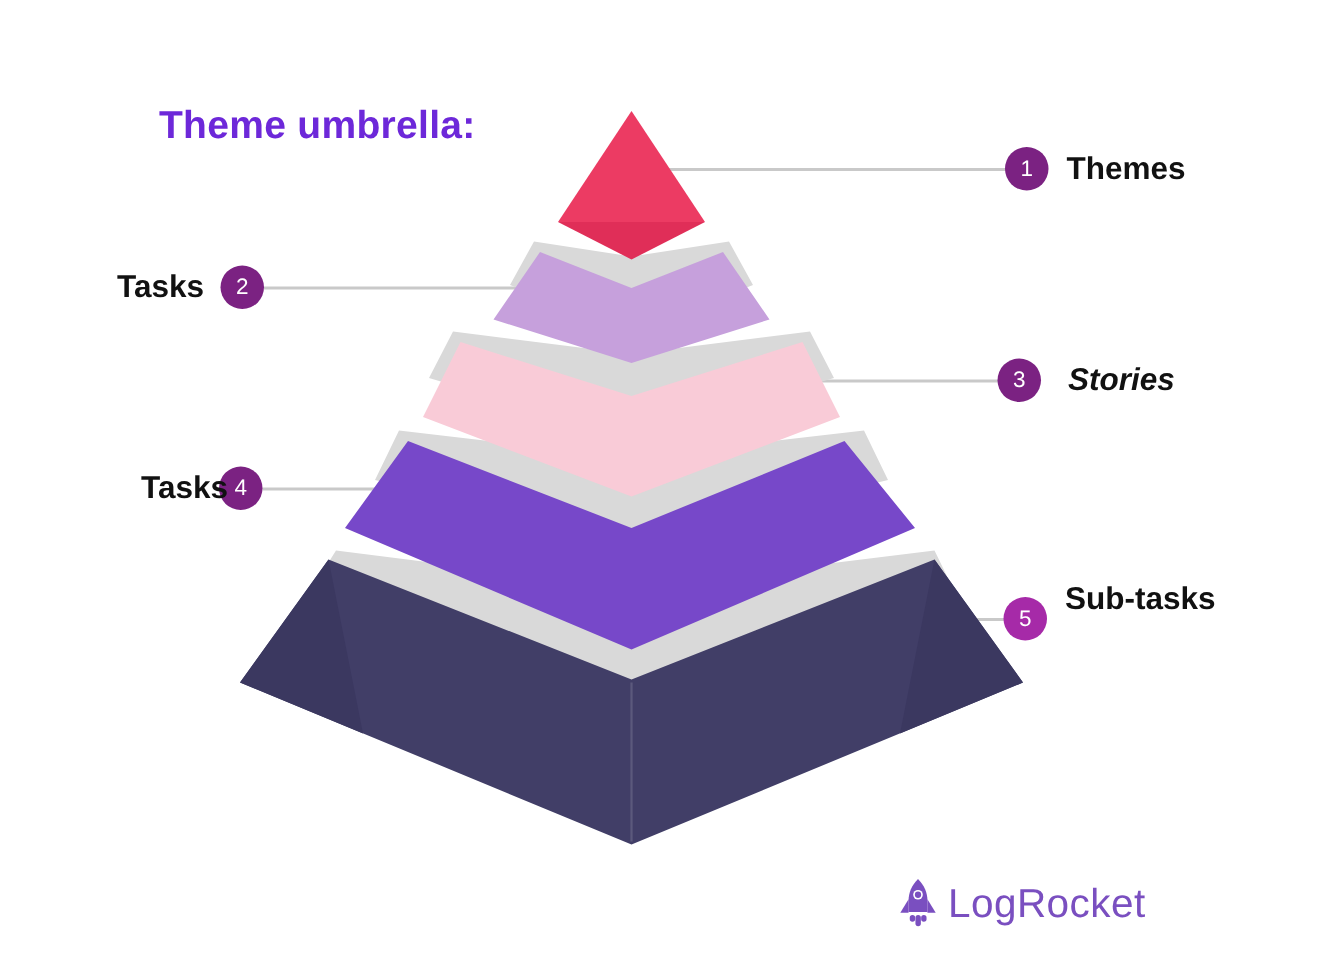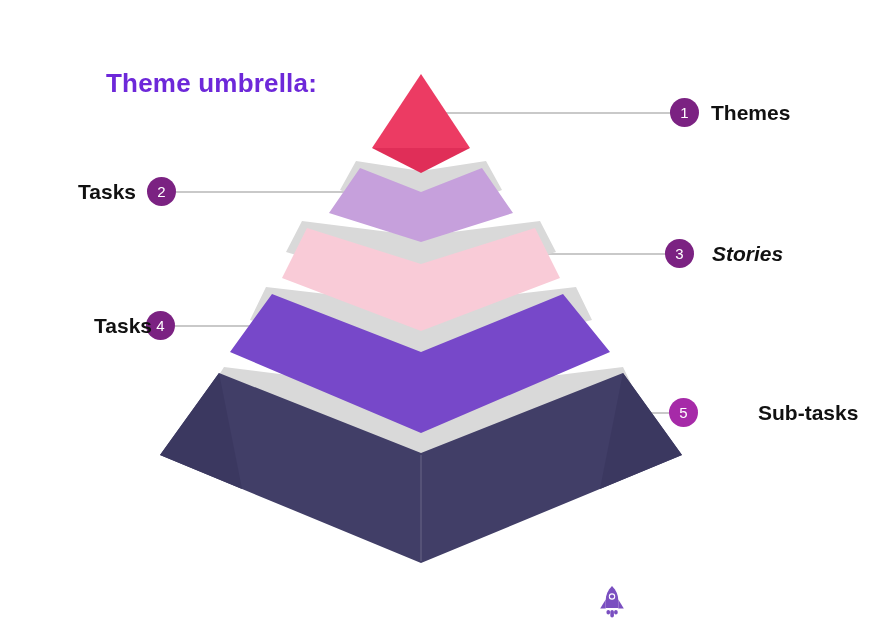--- a/index.html
+++ b/index.html
@@ -45,21 +45,21 @@
   }
   #badge-1 { left: 670px; top: 98px; }
   #badge-2 { left: 147px; top: 177px; }
   #badge-3 { left: 665px; top: 239px; }
   #badge-4 { left: 146px; top: 311px; }
   #badge-5 { left: 669px; top: 398px; }
   #label-1 { left: 711px; top: 101px; }
   #label-2 { left: 78px;  top: 180px; }
   #label-3 { left: 712px; top: 242px; font-style: italic; }
   #label-4 { left: 94px;  top: 314px; }
-  #label-5 { left: 710px; top: 401px; margin-left: 48px; }
+  #label-5 { left: 710px; top: 388px; }
   .brand {
     position: absolute;
     left: 597px; top: 585px;
     display: flex;
     align-items: center;
     gap: 5px;
   }
   .brand-text {
     font-size: 27px;
     font-weight: 400;
@@ -130,15 +130,16 @@
         <path d="M15 1 C19.2 5.2 21.3 10.2 21.3 15.5 L21.3 23 L8.7 23 L8.7 15.5 C8.7 10.2 10.8 5.2 15 1 Z"></path>
         <path d="M8.7 14.5 L3.2 23.5 L8.7 23.5 Z"></path>
         <path d="M21.3 14.5 L26.8 23.5 L21.3 23.5 Z"></path>
         <rect x="9.5" y="25" width="3.6" height="4.5" rx="1.8"></rect>
         <rect x="13.3" y="25" width="3.6" height="7.5" rx="1.8"></rect>
         <rect x="17.1" y="25" width="3.6" height="4.5" rx="1.8"></rect>
       </g>
       <circle cx="15" cy="11.5" r="3.2" fill="#ffffff"></circle>
       <circle cx="15" cy="11.5" r="2.1" fill="#7a4fc0" style="fill: rgb(122, 79, 192);"></circle>
     </svg>
+    <span class="brand-text" style="color: rgb(122, 79, 192);">LogRocket</span>
   </div>
 
 </div>
 
 </body></html>

